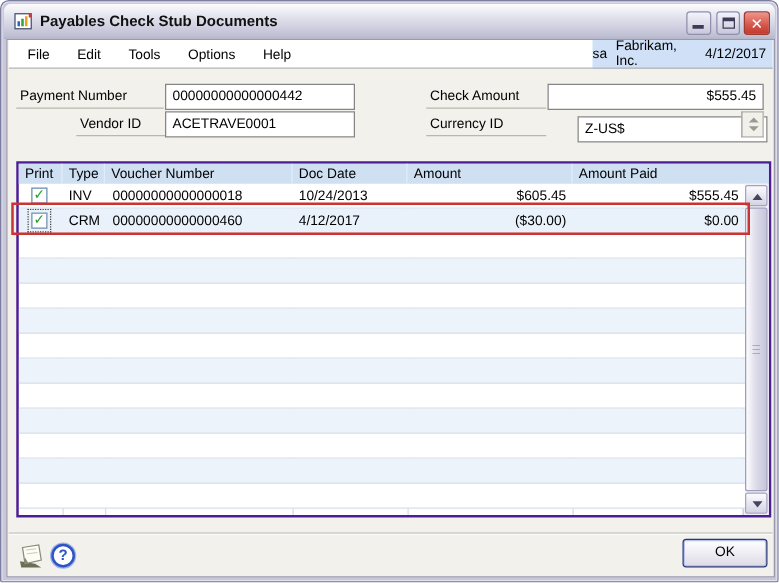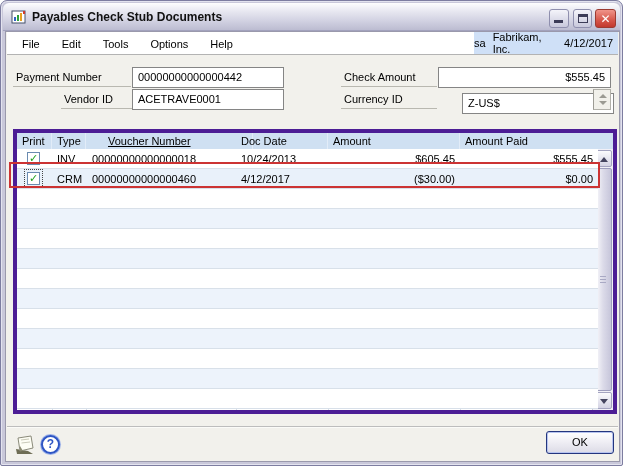--- a/index.html
+++ b/index.html
@@ -42,24 +42,24 @@
   .box-vendor{left:131px;top:88px;width:152px;}
   .lab-checkamt{left:340px;top:66px;width:96px;}
   .box-checkamt{left:437px;top:66px;width:173px;text-align:right;}
   .lab-currency{left:340px;top:88px;width:96px;}
   .box-currency{left:437px;top:92px;width:152px;margin-left:24px;}
   .spinner{position:absolute;left:592px;top:88px;width:18px;height:21px;background:#f1f0ea;border:1px solid #b2b1aa;border-left:1px solid #9d9c95;}
   .spin-up,.spin-dn{position:absolute;left:5px;width:0;height:0;border-left:4px solid transparent;border-right:4px solid transparent;}
   .spin-up{top:4px;border-bottom:4px solid #9b9a92;}
   .spin-dn{bottom:4px;border-top:4px solid #9b9a92;}
   
-  .table{position:absolute;left:12px;top:128px;width:604px;height:285px;border:4px solid #4c1d95;background:#fff;}
+  .table{position:absolute;left:12px;top:128px;width:604px;height:285px;border:2px solid #4c1d95;background:#fff;}
   .t-header{position:absolute;left:0;top:0;right:0;height:16px;background:var(--table-header-bg,#cfe0f2);}
   .t-hcell{position:absolute;top:0;height:16px;line-height:16px;font-size:11px;color:#000;padding-left:5px;border-right:1px solid #e2ecf8;overflow:hidden;white-space:nowrap;}
-  .hc0{left:0;width:35px;} .hc1{left:35px;width:34px;} .hc2{left:86px;width:150px;text-decoration:underline;}
+  .hc0{left:0;width:35px;} .hc1{left:35px;width:34px;} .hc2{left:69px;width:150px;}
   .hc3{left:219px;width:92px;} .hc4{left:311px;width:132px;} .hc5{left:443px;width:159px;border-right:none;}
   .t-body{position:absolute;left:0;top:16px;width:581px;bottom:0;overflow:hidden;}
   .vline{position:absolute;top:0;bottom:0;width:1px;background:#d6dee8;z-index:1;}
   .vl0{left:35px;} .vl1{left:69px;} .vl2{left:219px;} .vl3{left:311px;} .vl4{left:443px;}
   .t-row{position:relative;height:20px;border-bottom:1px solid #d8e0e9;background:#fff;z-index:2;background-clip:padding-box;}
   .t-row.alt{background:var(--row-alt-bg,#edf3fb);}
   .t-row.selected{background:var(--selected-row-bg,#e9f1fa);}
   .t-cell{position:absolute;top:0;height:20px;line-height:20px;font-size:11px;color:#000;white-space:nowrap;overflow:hidden;}
   .c-print{left:0;width:35px;} .c-type{left:40px;width:30px;} .c-voucher{left:75px;width:144px;}
   .c-date{left:224px;width:87px;} .c-amt{left:311px;width:127px;text-align:right;} .c-paid{left:443px;width:133px;text-align:right;}

